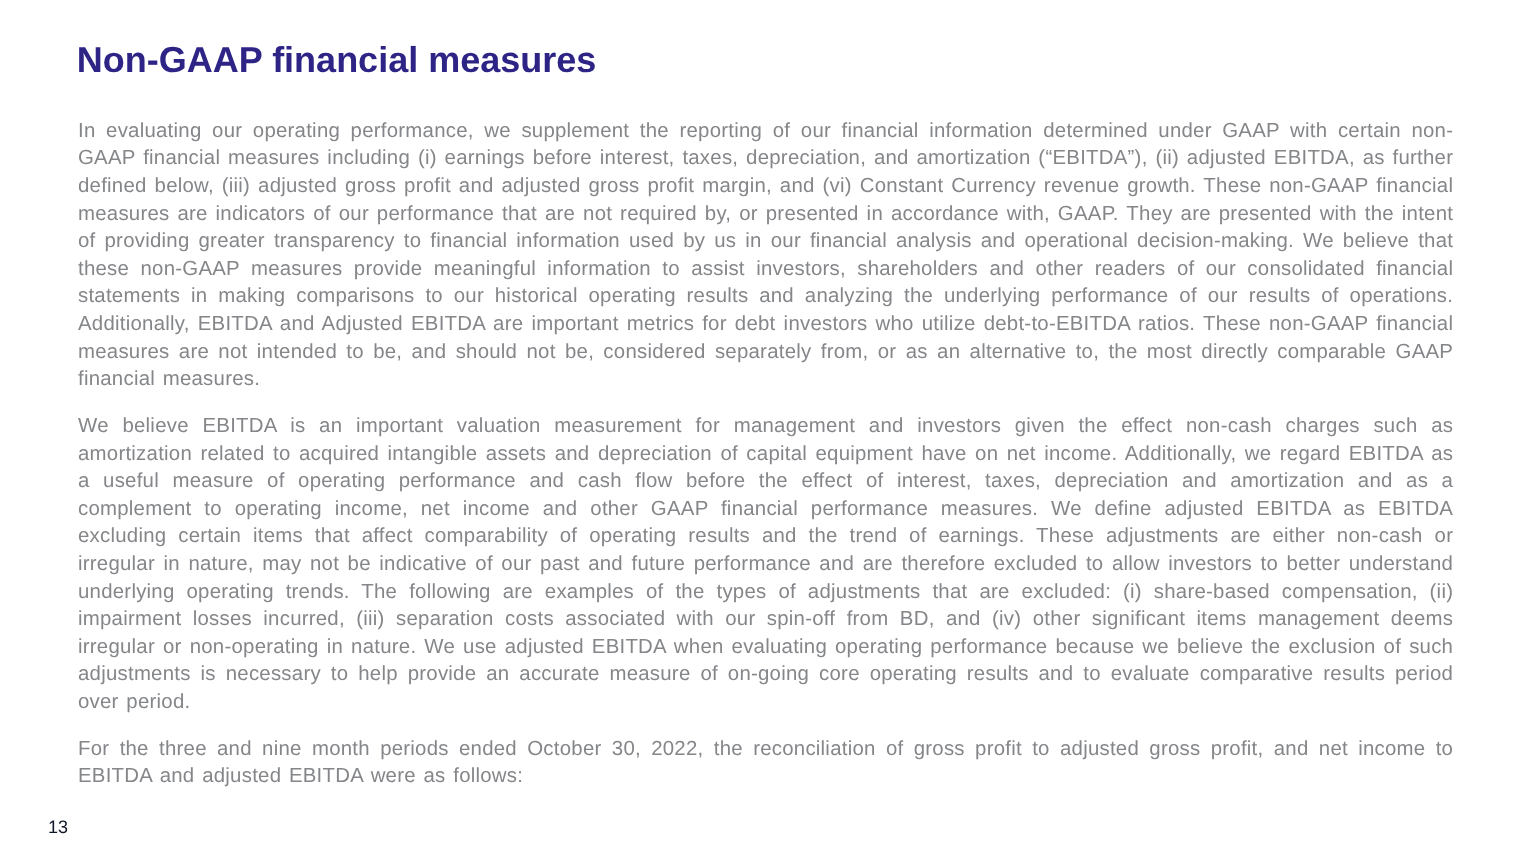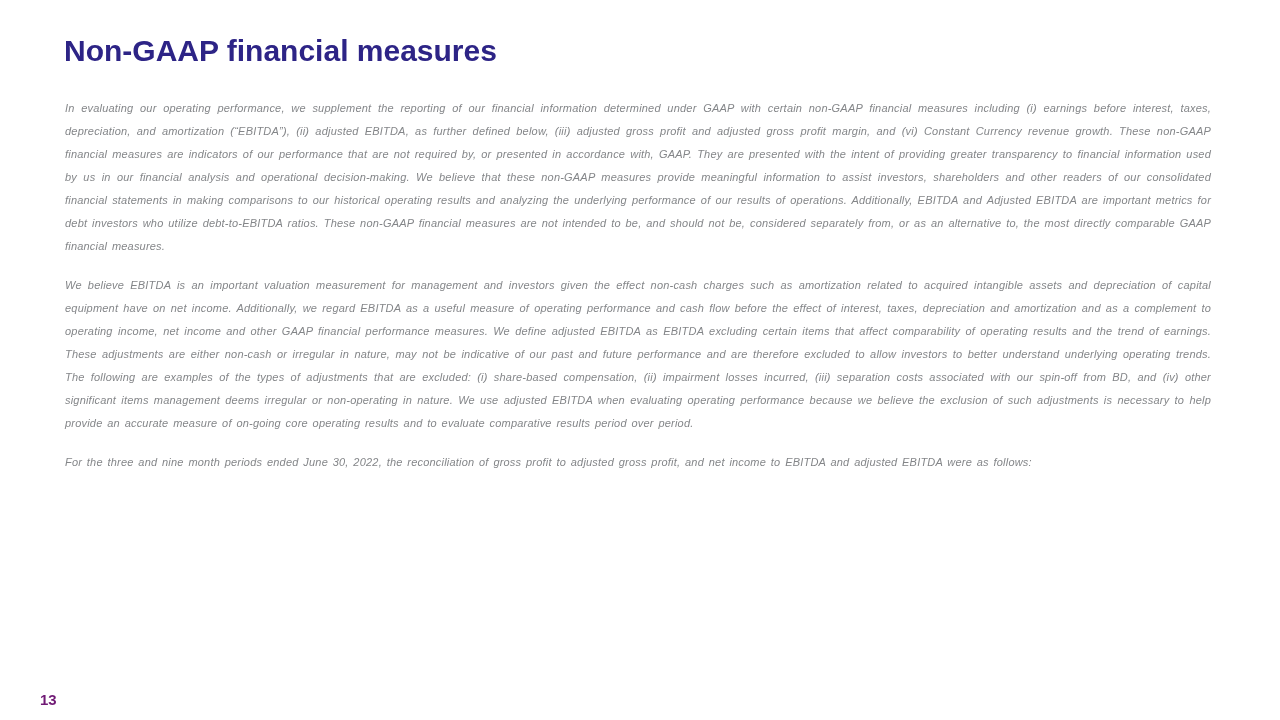--- a/index.html
+++ b/index.html
@@ -24,35 +24,33 @@
     letter-spacing: 0px;
   }
   .content {
     position: absolute;
     left: 65px;
     top: 97px;
     width: 1146px;
   }
   .body-paragraph {
     margin: 0 0 16px 0;
-    font-size: 11px;
+    font-size: 17px;
     line-height: 23px;
     color: #848689;
     text-align: justify;
     letter-spacing: 0.2px;
     word-spacing: 1.5px;
-    font-style: italic;
   }
   .page-number {
     position: absolute;
     left: 40px;
-    bottom: 12px;
+    bottom: 22px;
     font-size: 15px;
-    color: #701a75;
-    font-weight: bold;
+    color: #0f172a;
   }
   .logo {
     position: absolute;
     right: 30px;
     bottom: 14px;
     width: 116px;
     height: 54px;
   }
   .logo-icon {
     position: absolute;
@@ -109,19 +107,19 @@
 </head>
 <body>
 
 <div class="slide">
 
   <h1 class="slide-title">Non-GAAP financial measures</h1>
 
   <div class="content">
     <p class="body-paragraph">In evaluating our operating performance, we supplement the reporting of our financial information determined under GAAP with certain non-GAAP financial measures including (i) earnings before interest, taxes, depreciation, and amortization (“EBITDA”), (ii) adjusted EBITDA, as further defined below, (iii) adjusted gross profit and adjusted gross profit margin, and (vi) Constant Currency revenue growth. These non-GAAP financial measures are indicators of our performance that are not required by, or presented in accordance with, GAAP. They are presented with the intent of providing greater transparency to financial information used by us in our financial analysis and operational decision-making. We believe that these non-GAAP measures provide meaningful information to assist investors, shareholders and other readers of our consolidated financial statements in making comparisons to our historical operating results and analyzing the underlying performance of our results of operations. Additionally, EBITDA and Adjusted EBITDA are important metrics for debt investors who utilize debt-to-EBITDA ratios. These non-GAAP financial measures are not intended to be, and should not be, considered separately from, or as an alternative to, the most directly comparable GAAP financial measures.</p>
     <p class="body-paragraph">We believe EBITDA is an important valuation measurement for management and investors given the effect non-cash charges such as amortization related to acquired intangible assets and depreciation of capital equipment have on net income. Additionally, we regard EBITDA as a useful measure of operating performance and cash flow before the effect of interest, taxes, depreciation and amortization and as a complement to operating income, net income and other GAAP financial performance measures. We define adjusted EBITDA as EBITDA excluding certain items that affect comparability of operating results and the trend of earnings. These adjustments are either non-cash or irregular in nature, may not be indicative of our past and future performance and are therefore excluded to allow investors to better understand underlying operating trends. The following are examples of the types of adjustments that are excluded: (i) share-based compensation, (ii) impairment losses incurred, (iii) separation costs associated with our spin-off from BD, and (iv) other significant items management deems irregular or non-operating in nature. We use adjusted EBITDA when evaluating operating performance because we believe the exclusion of such adjustments is necessary to help provide an accurate measure of on-going core operating results and to evaluate comparative results period over period.</p>
-    <p class="body-paragraph">For the three and nine month periods ended June 30, 2022, the reconciliation of gross profit to adjusted gross profit, and net income to EBITDA and adjusted EBITDA were as follows:</p>
+    <p class="body-paragraph">For the three and nine month periods ended October 30, 2022, the reconciliation of gross profit to adjusted gross profit, and net income to EBITDA and adjusted EBITDA were as follows:</p>
   </div>
 
   <div class="page-number">13</div>
 
 
 </div>
 
 </body></html>

